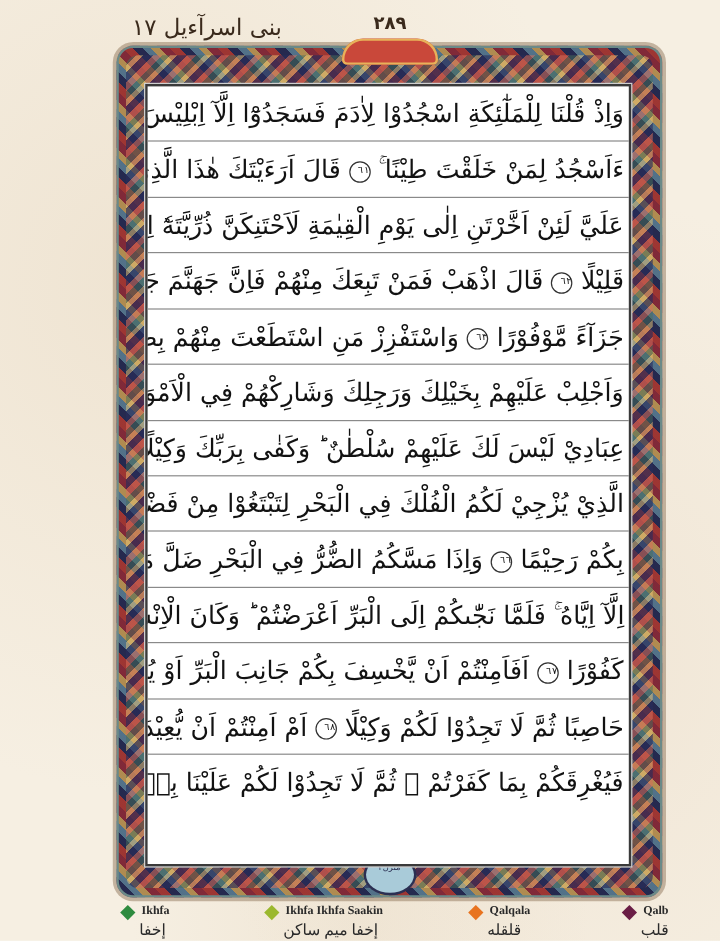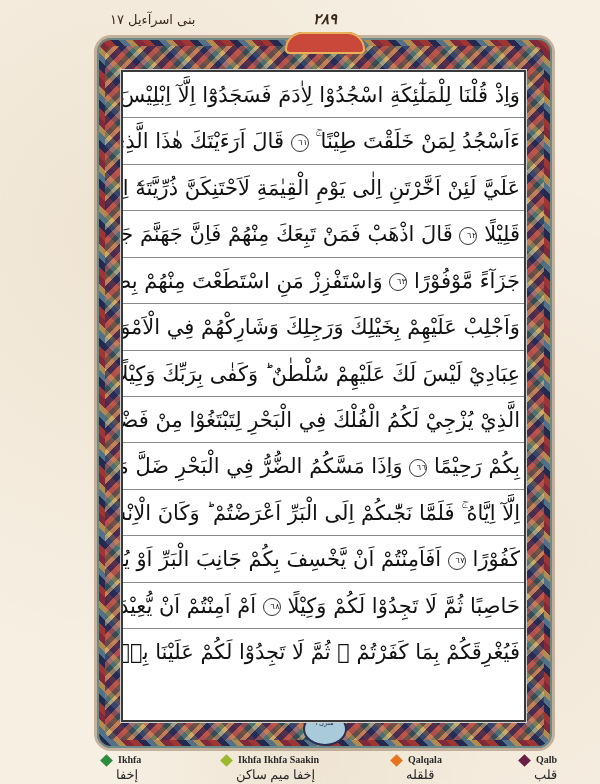--- a/index.html
+++ b/index.html
@@ -9,25 +9,25 @@
     background-image:
       radial-gradient(ellipse at 20% 30%, rgba(230,214,190,0.45) 0%, rgba(246,239,226,0) 55%),
       radial-gradient(ellipse at 80% 70%, rgba(232,216,195,0.4) 0%, rgba(246,239,226,0) 50%),
       radial-gradient(ellipse at 50% 95%, rgba(228,212,188,0.35) 0%, rgba(246,239,226,0) 45%);
     font-family: "DejaVu Sans", sans-serif;
   }
   .header {
     position: absolute; top: 10px; left: 100px; width: 450px; height: 22px;
   }
   .header span {
-    position: absolute; top: 2px; font-size: 13px; color: #3a2a1c; direction: rtl;
+    position: absolute; top: 2px; font-size: 19px; color: #3a2a1c; direction: rtl;
     font-family: "DejaVu Sans", sans-serif;
   }
   .h-left { left: 10px; }
-  .h-center { left: 50%; transform: translateX(-50%); font-weight: bold; font-size: 15px !important; top: 0 !important; font-style: italic; }
+  .h-center { left: 50%; transform: translateX(-50%); font-weight: bold; font-size: 15px !important; top: 0 !important; }
   .h-right { right: 10px; margin-top: 25px; }
 
   
   .frame {
     position: absolute; left: 97px; top: 38px; width: 455px; height: 710px;
     border-radius: 14px;
     background:
       repeating-linear-gradient(45deg, rgba(196,56,40,0.75) 0 6px, rgba(36,40,78,0.85) 6px 12px, rgba(92,130,150,0.8) 12px 17px, rgba(220,170,80,0.75) 17px 22px, rgba(150,40,50,0.8) 22px 28px),
       #2b2f52;
     box-shadow: 0 0 0 2px #6b8a88 inset, 0 0 0 3px rgba(120,90,60,0.4);

